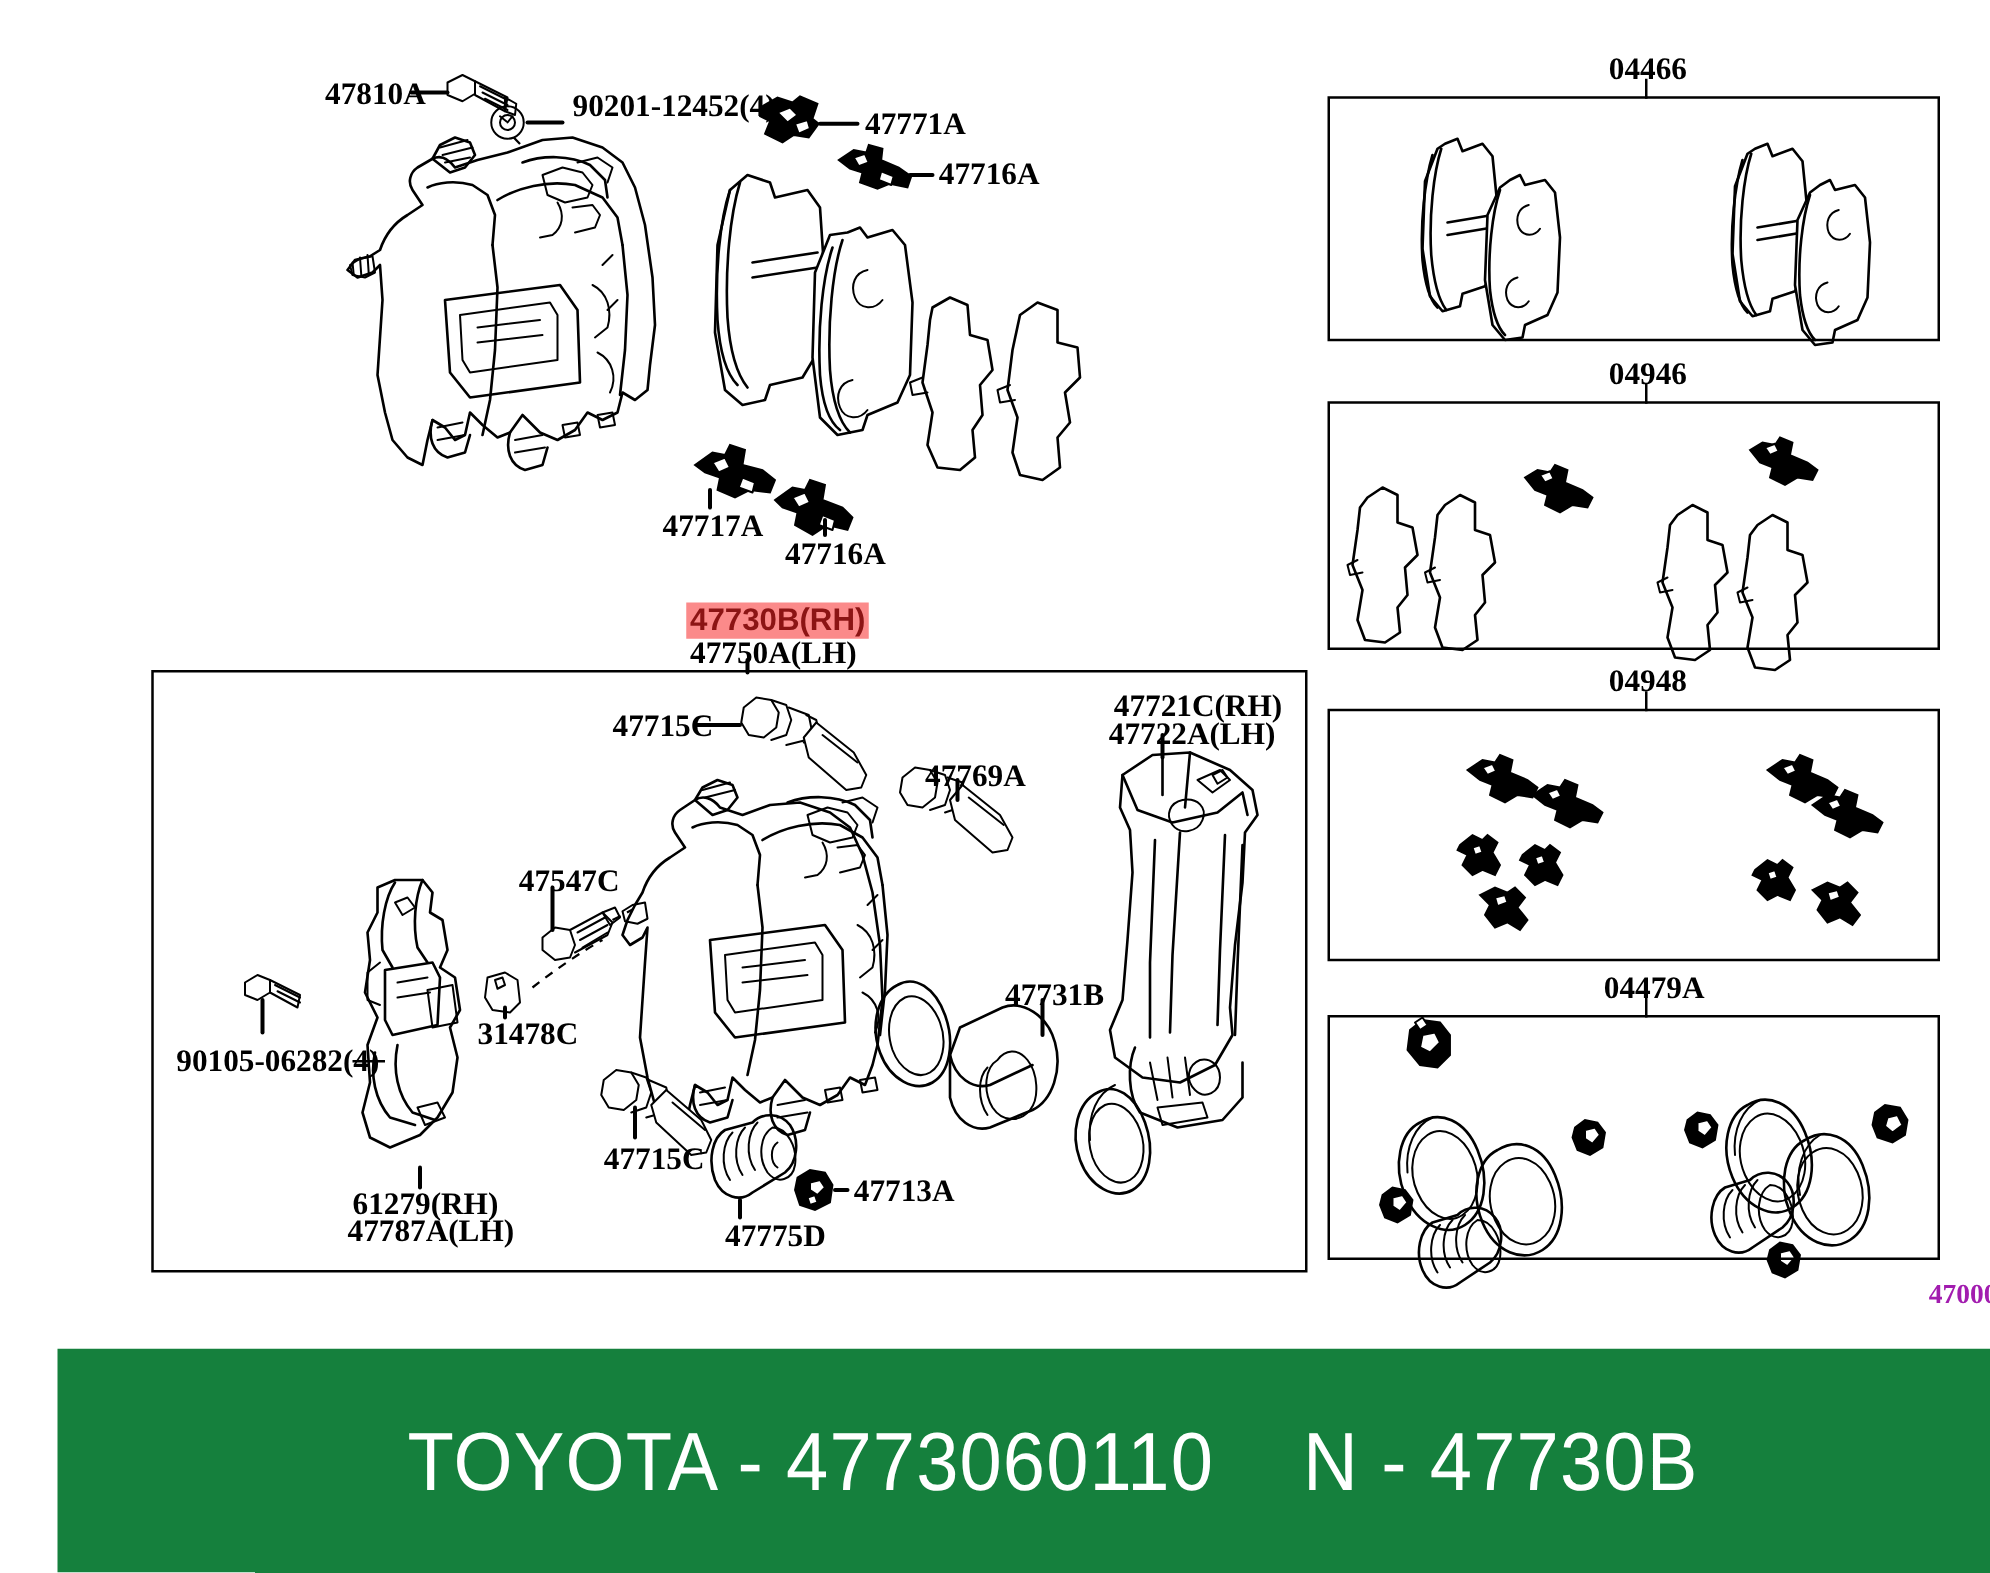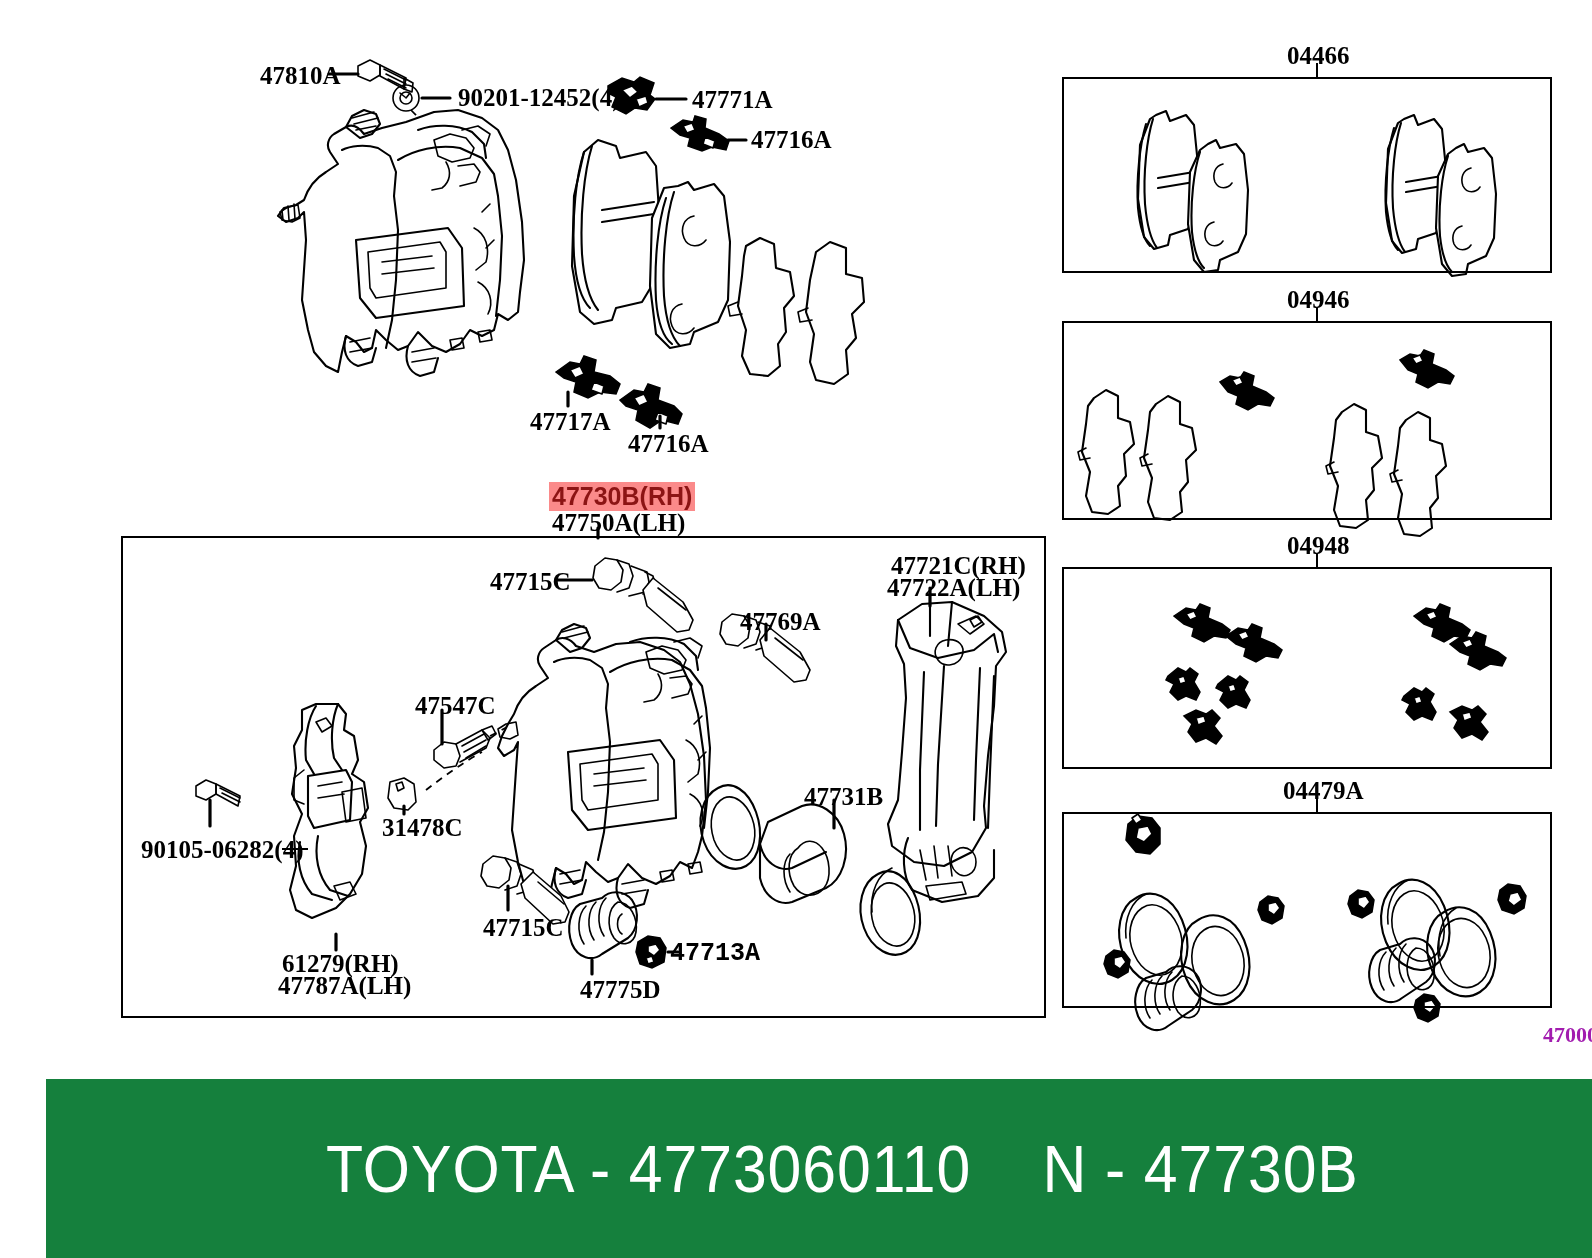--- a/index.html
+++ b/index.html
@@ -534,39 +534,39 @@
   <div class="ldr v" style="left:1270px;top:307px;height:16px;"></div>
   <div class="ldr v" style="left:1270px;top:553px;height:16px;"></div>
   <div class="ldr v" style="left:1270px;top:798px;height:16px;"></div>
 
   <div class="lbl kit" style="left:1241px;top:42px;">04466</div>
   <div class="lbl kit" style="left:1241px;top:286px;">04946</div>
   <div class="lbl kit" style="left:1241px;top:532px;">04948</div>
   <div class="lbl kit" style="left:1237px;top:777px;">04479A</div>
 
   <div class="lbl" style="left:214px;top:62px;">47810A</div>
-  <div class="lbl" style="left:412px;top:84px;font-family:Liberation Serif, serif;">90201-12452(4)</div>
+  <div class="lbl" style="left:412px;top:72px;font-family:Liberation Serif, serif;">90201-12452(4)</div>
   <div class="lbl" style="left:646px;top:86px;">47771A</div>
   <div class="lbl" style="left:705px;top:126px;">47716A</div>
   <div class="lbl" style="left:484px;top:408px;">47717A</div>
   <div class="lbl" style="left:582px;top:430px;">47716A</div>
 
   <div class="hl" style="left:503px;top:482px;">47730B(RH)</div>
   <div class="lbl" style="left:506px;top:509px;">47750A(LH)</div>
 
   <div class="lbl" style="left:444px;top:568px;">47715C</div>
   <div class="lbl" style="left:694px;top:608px;">47769A</div>
   <div class="lbl" style="left:845px;top:552px;">47721C(RH)</div>
   <div class="lbl" style="left:841px;top:574px;">47722A(LH)</div>
   <div class="lbl" style="left:369px;top:692px;">47547C</div>
   <div class="lbl" style="left:336px;top:814px;">31478C</div>
   <div class="lbl" style="left:95px;top:836px;">90105-06282(4)</div>
   <div class="lbl" style="left:758px;top:783px;">47731B</div>
   <div class="lbl" style="left:437px;top:914px;">47715C</div>
-  <div class="lbl" style="left:624px;top:940px;font-family:Liberation Mono, monospace;">47713A</div>
+  <div class="lbl" style="left:637px;top:940px;">47713A</div>
   <div class="lbl" style="left:534px;top:976px;">47775D</div>
   <div class="lbl" style="left:236px;top:950px;">61279(RH)</div>
   <div class="lbl" style="left:232px;top:972px;">47787A(LH)</div>
 
   <div class="ldr h" style="left:236px;top:848px;width:26px;"></div>
 
   <div id="refcode">470002J</div>
 
   <div id="banner">
     <span class="btxt">TOYOTA - 4773060110    N - 47730B</span>

